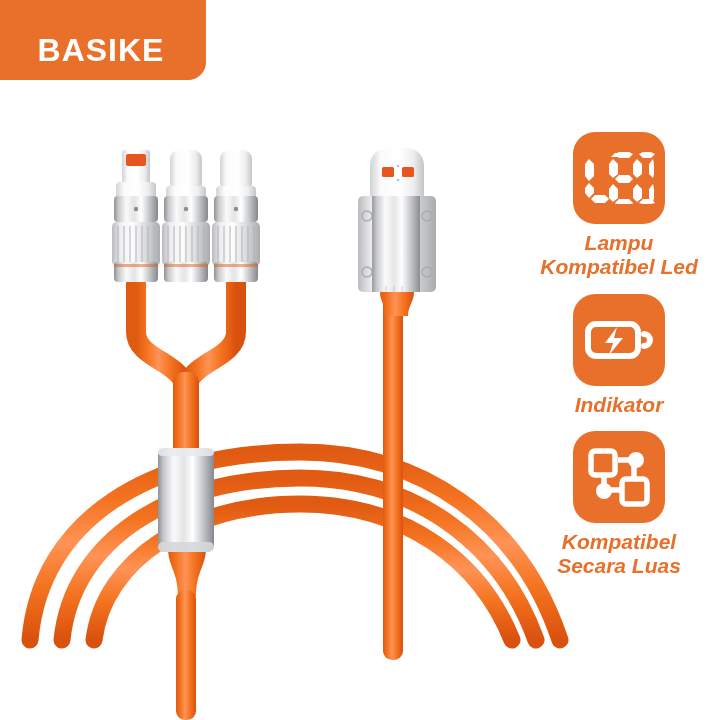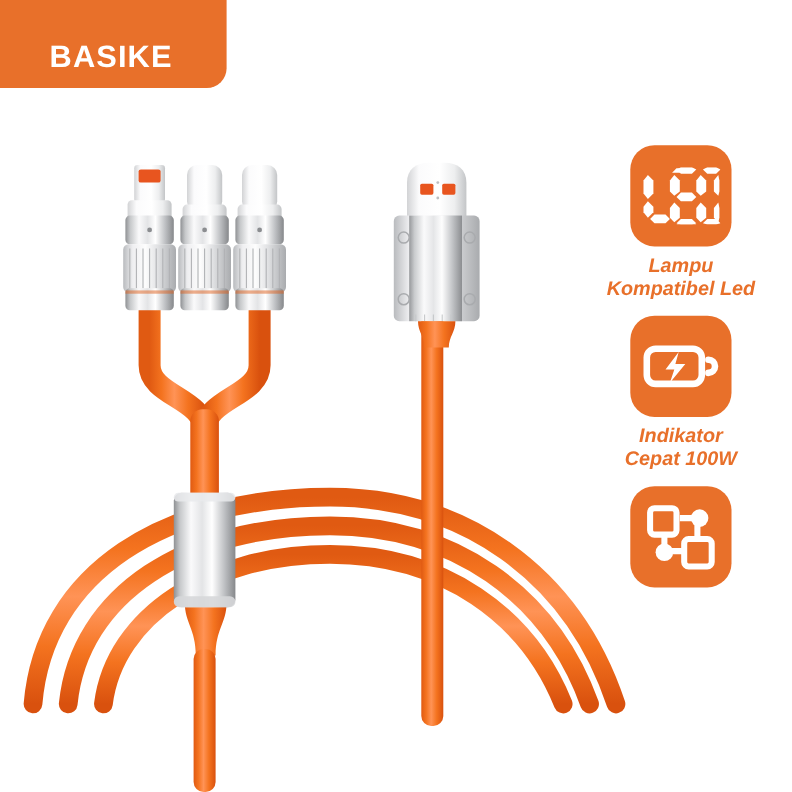--- a/index.html
+++ b/index.html
@@ -26,21 +26,21 @@
     background: #E8702A;
     border-radius: 0 0 18px 18px;
     display: flex;
     align-items: flex-end;
     justify-content: center;
     padding-bottom: 14px;
     box-sizing: border-box;
   }
   #brand-logo .wordmark {
     color: #ffffff;
-    font-size: 28px;
+    font-size: 32px;
     font-weight: bold;
     letter-spacing: 1px;
     line-height: 1;
     padding-left: 20px;
   }
 
   
   #product-stage {
     position: absolute;
     left: 0;
@@ -71,21 +71,21 @@
     height: 92px;
     border-radius: 22px;
     background: #E8702A;
     display: flex;
     align-items: center;
     justify-content: center;
   }
   .feature-caption {
     margin-top: 7px;
     color: #E8702A;
-    font-size: 18px;
+    font-size: 21px;
     font-weight: bold;
     font-style: italic;
     line-height: 1.16;
     text-align: center;
     white-space: nowrap;
   }
   .feature-caption .l2 { display: block; }
 </style>
 </head>
 <body>
@@ -287,36 +287,39 @@
     <div class="feature-item">
       <div class="feature-badge">
         <svg width="70" height="48" viewBox="0 0 70 48">
           <rect x="4" y="8" width="50" height="32" rx="8" fill="none" stroke="#FFFFFF" stroke-width="6"></rect>
           <path d="M 60 18 a 6 6 0 0 1 0 12" fill="none" stroke="#FFFFFF" stroke-width="6" stroke-linecap="round"></path>
           <path d="M 33 11 L 21 27 L 29 27 L 25 39 L 39 22 L 30 22 Z" fill="#FFFFFF"></path>
         </svg>
       </div>
       <div class="feature-caption">
         <span>Indikator</span>
-        <span class="l2">Cepat 100W</span>
       </div>
     </div>
 
     <div class="feature-item">
       <div class="feature-badge">
         <svg width="62" height="62" viewBox="0 0 62 62">
           <g stroke="#FFFFFF" stroke-width="5.5" fill="none">
             <line x1="30" y1="14" x2="46" y2="14"></line>
             <line x1="46" y1="14" x2="46" y2="32"></line>
             <line x1="16" y1="28" x2="16" y2="44"></line>
             <line x1="16" y1="44" x2="32" y2="44"></line>
           </g>
           <rect x="3" y="5" width="24" height="24" rx="4" fill="none" stroke="#FFFFFF" stroke-width="5.5"></rect>
           <rect x="34" y="33" width="25" height="25" rx="4" fill="none" stroke="#FFFFFF" stroke-width="5.5"></rect>
           <circle cx="48" cy="14" r="8" fill="#FFFFFF"></circle>
           <circle cx="16" cy="45" r="8" fill="#FFFFFF"></circle>
         </svg>
       </div>
+      <div class="feature-caption">
+        <span>Kompatibel</span>
+        <span class="l2">Secara Luas</span>
+      </div>
     </div>
 
   </div>
 
 </div>
 
 </body></html>

